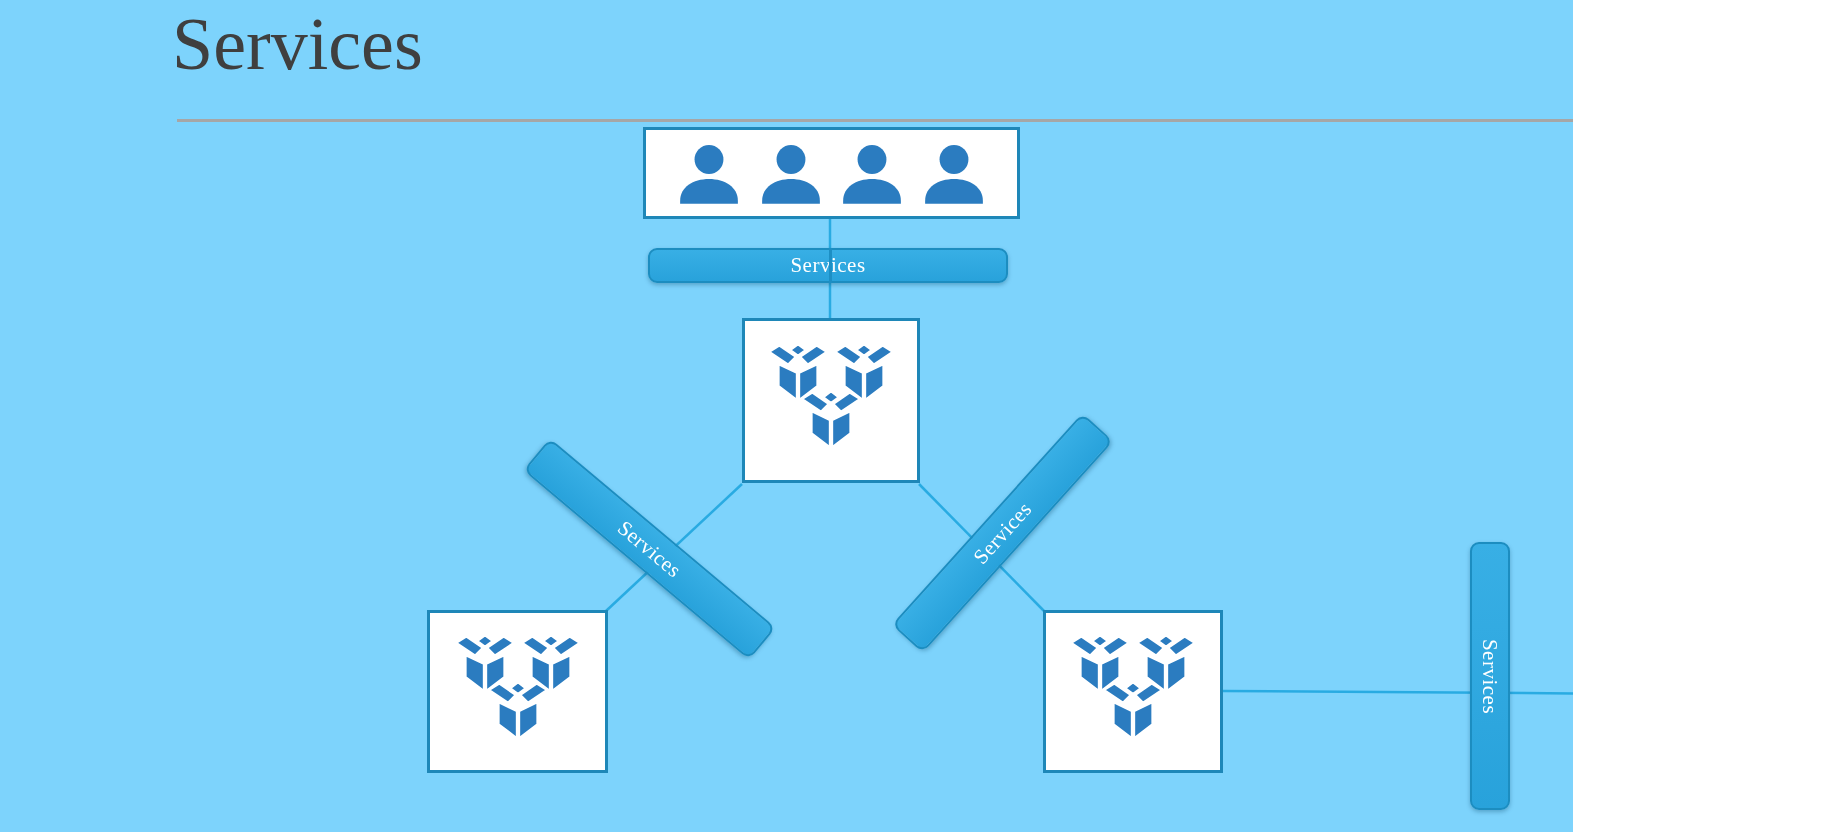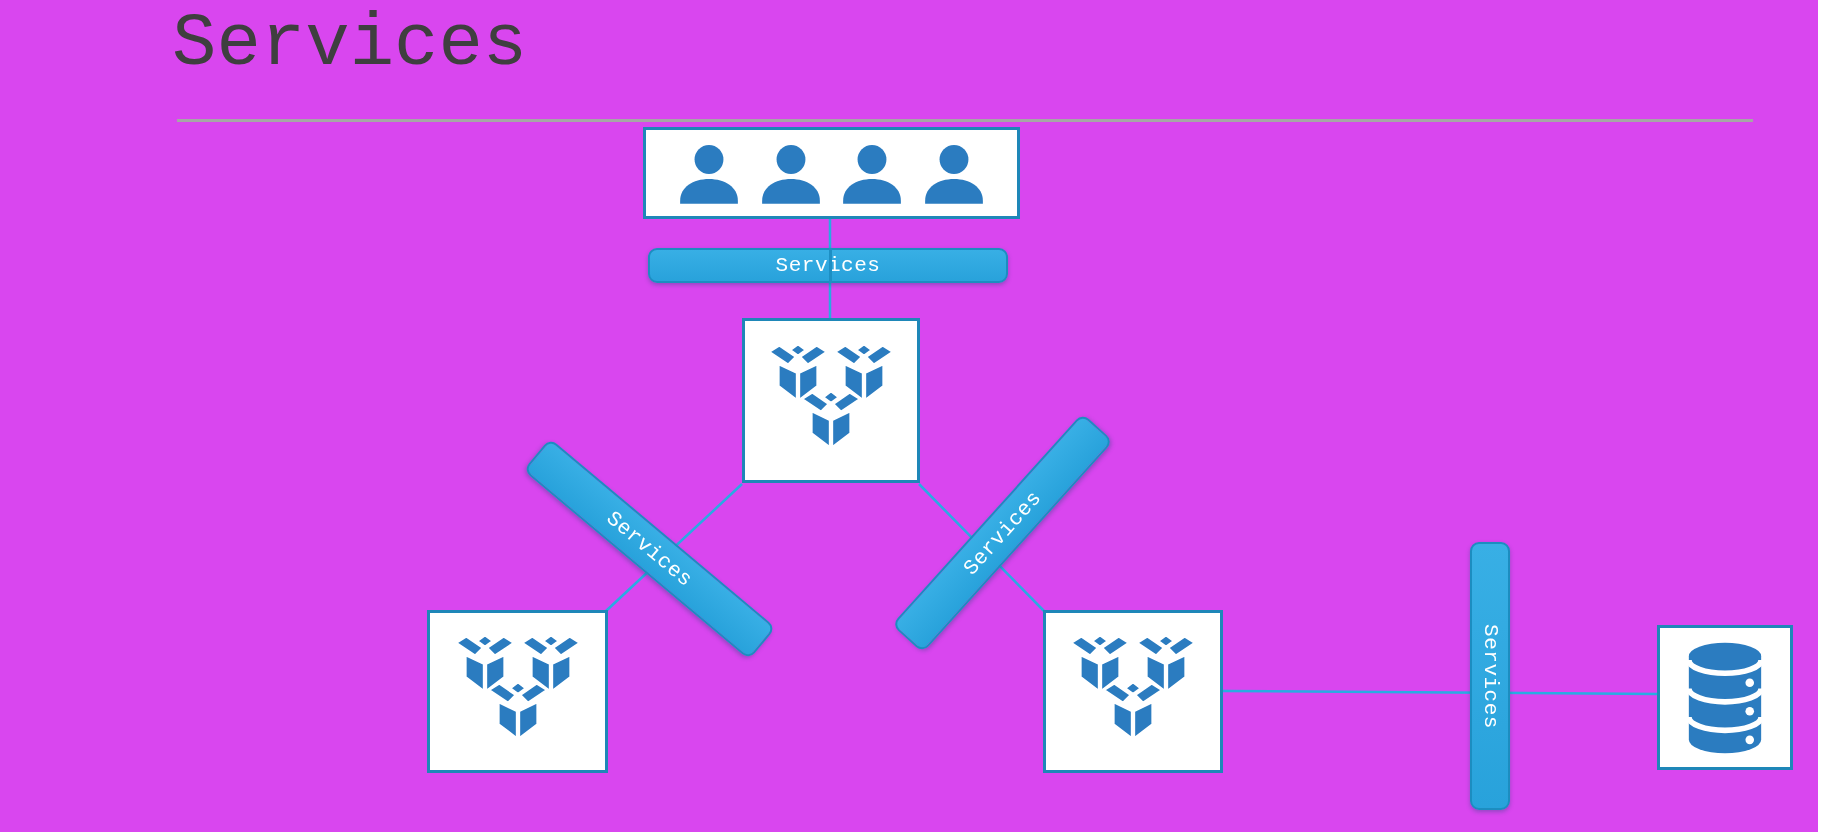--- a/index.html
+++ b/index.html
@@ -1,18 +1,18 @@
 <!DOCTYPE html>
 <html><head>
 <meta charset="utf-8">
 <style>
   html,body{margin:0;padding:0;background:#ffffff;}
   #canvas{
-    position:relative;width:1818px;height:832px;background:#d946ef;overflow:hidden;
-    font-family:Liberation Mono, monospace;
+    position:relative;width:1573px;height:832px;background:#7dd3fc;overflow:hidden;
+    font-family:Liberation Serif, serif;
   }
   .slide-title{
     position:absolute;left:172px;top:2px;
     font-size:74px;font-weight:300;color:#3F3F3F;letter-spacing:0px;line-height:1.15;
   }
   .title-rule{
     position:absolute;left:177px;top:119px;width:1576px;height:3px;background:#A6A6A6;
   }
   svg.lines{position:absolute;left:0;top:0;z-index:1;}
   .box{

